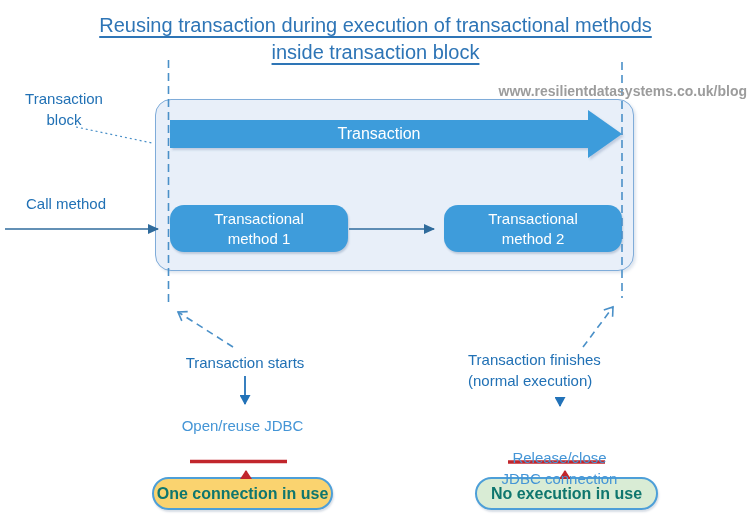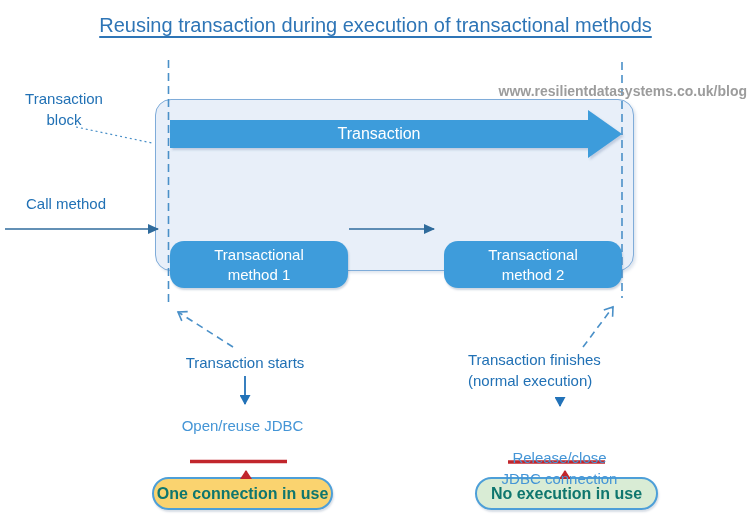--- a/index.html
+++ b/index.html
@@ -26,21 +26,21 @@
 
   
   .tx-arrow-label{left:170px;top:120px;width:418px;height:28px;z-index:4;
                   display:flex;align-items:center;justify-content:center;
                   color:#fff;font-size:16px;}
 
   
   .method-box{width:178px;height:47px;z-index:2;border-radius:14px;
               background:var(--arrow-blue,#3E9CDB);color:#fff;font-size:15px;line-height:20px;
               display:flex;flex-direction:column;align-items:center;justify-content:center;
-              text-align:center;box-shadow:1px 2px 2px rgba(60,90,130,.25);margin-top:36px;}
+              text-align:center;box-shadow:1px 2px 2px rgba(60,90,130,.25);}
   .method1{left:170px;top:205px;}
   .method2{left:444px;top:205px;}
 
   
   .lbl{color:var(--label-blue,#2171B5);font-size:15px;line-height:21px;z-index:4;}
   .lbl-light{color:var(--light-label-blue,#4495D6);}
   .tx-block-label{left:14px;top:88px;width:100px;text-align:center;}
   .call-method-label{left:26px;top:193px;}
   .tx-starts-label{left:155px;top:352px;width:180px;text-align:center;}
   .tx-finishes-label{left:468px;top:349px;width:185px;}
@@ -57,20 +57,21 @@
 
   svg.overlay{position:absolute;left:0;top:0;z-index:3;pointer-events:none;}
 </style>
 </head>
 <body>
 
 <div id="canvas">
 
   <div class="abs title">
     <div class="tline">Reusing transaction during execution of transactional methods</div>
+    <div class="tline">inside transaction block</div>
   </div>
 
   <div class="abs watermark">www.resilientdatasystems.co.uk/blog</div>
 
   <div class="abs tx-block"></div>
 
   <div class="abs method-box method1">
     <span>Transactional</span>
     <span>method 1</span>
   </div>

